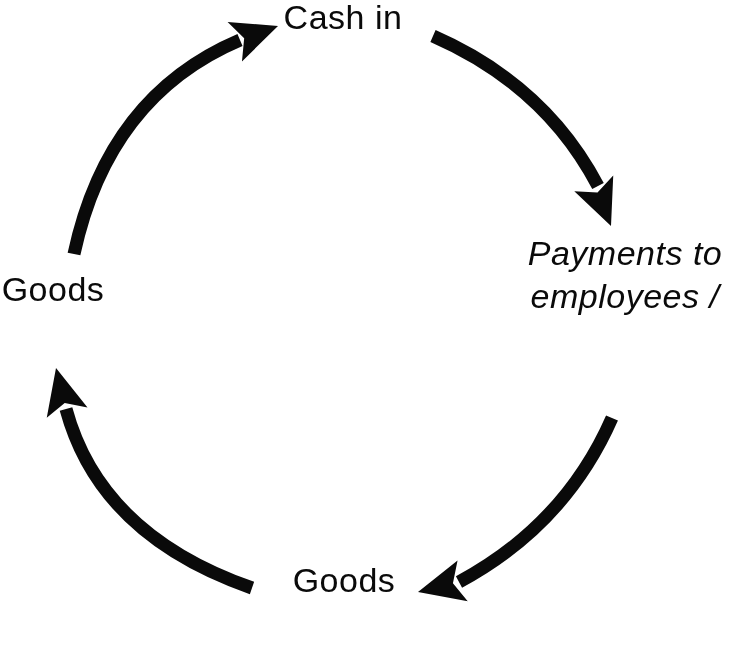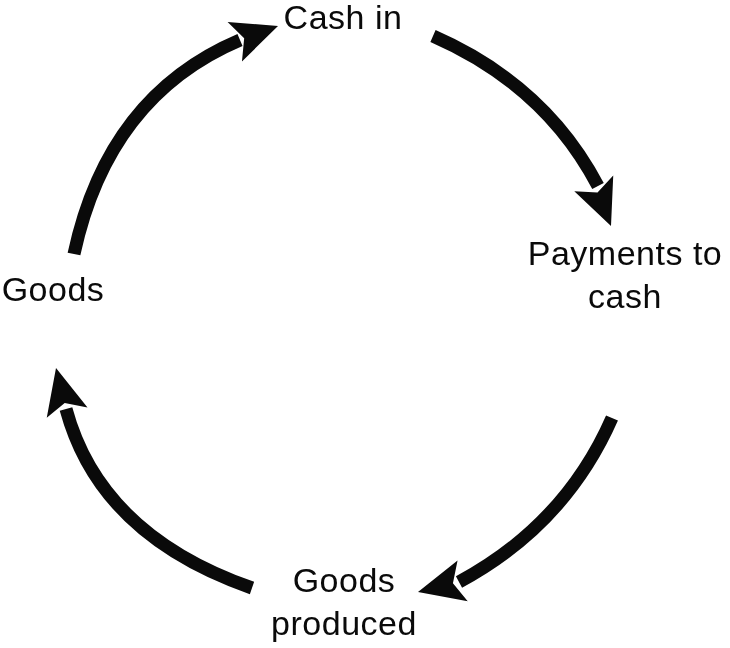--- a/index.html
+++ b/index.html
@@ -70,27 +70,26 @@
     <g>
       <path class="arrow-shaft" d="M 252 588 Q 100 535 66 409"></path>
       <polygon class="arrow-head" points="0,0 -46,-21 -36,0 -46,21" transform="translate(56,368) rotate(-104)"></polygon>
     </g>
   </svg>
 
   <div class="node-label" style="left:343px; top:-4px;">
     <span class="line">Cash in</span>
   </div>
 
-  <div class="node-label" style="left:625px; top:232px;">
+  <div class="node-label" style="left:625px; top:232px;font-style:italic;">
     <span class="line">Payments to</span>
-    <span class="line">cash</span>
+    <span class="line">employees /</span>
   </div>
 
   <div class="node-label" style="left:344px; top:559px;">
     <span class="line">Goods</span>
-    <span class="line">produced</span>
   </div>
 
   <div class="node-label" style="left:53px; top:268px;">
     <span class="line">Goods</span>
   </div>
 
 </div>
 
 </body></html>

